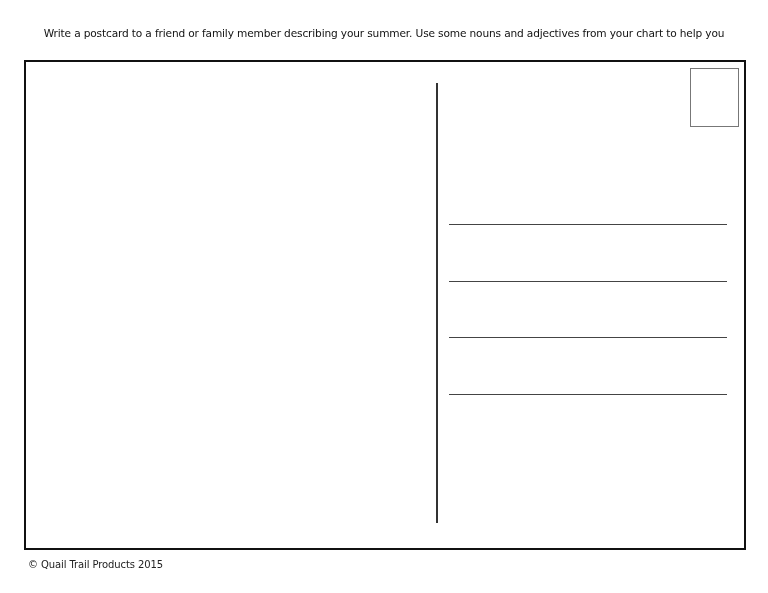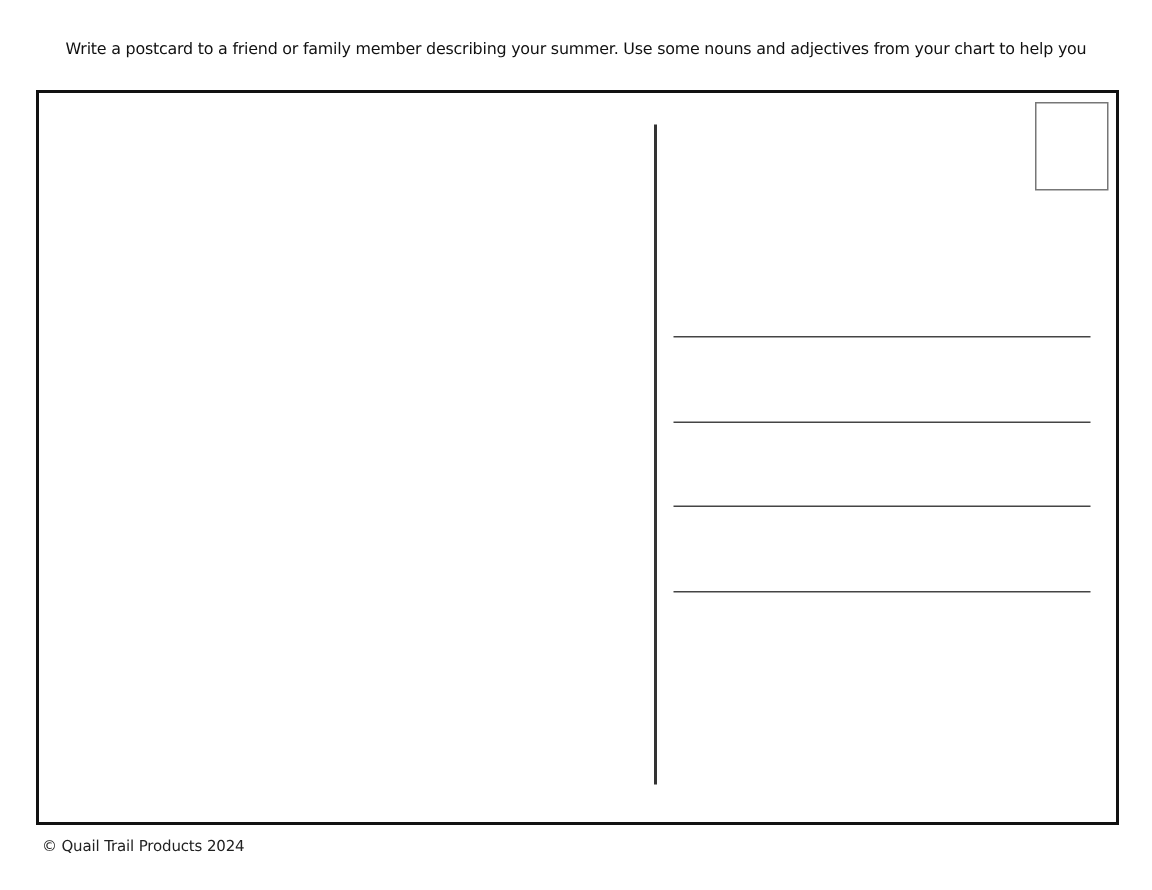--- a/index.html
+++ b/index.html
@@ -22,13 +22,13 @@
 <div class="postcard">
   <div class="writing-area"></div>
   <div class="divider"></div>
   <div class="stamp-box"></div>
   <div class="address-line" style="top:162px;"></div>
   <div class="address-line" style="top:219px;"></div>
   <div class="address-line" style="top:275px;"></div>
   <div class="address-line" style="top:332px;"></div>
 </div>
 
-<div class="copyright">© Quail Trail Products 2024</div>
+<div class="copyright">© Quail Trail Products 2015</div>
 
 </body></html>

